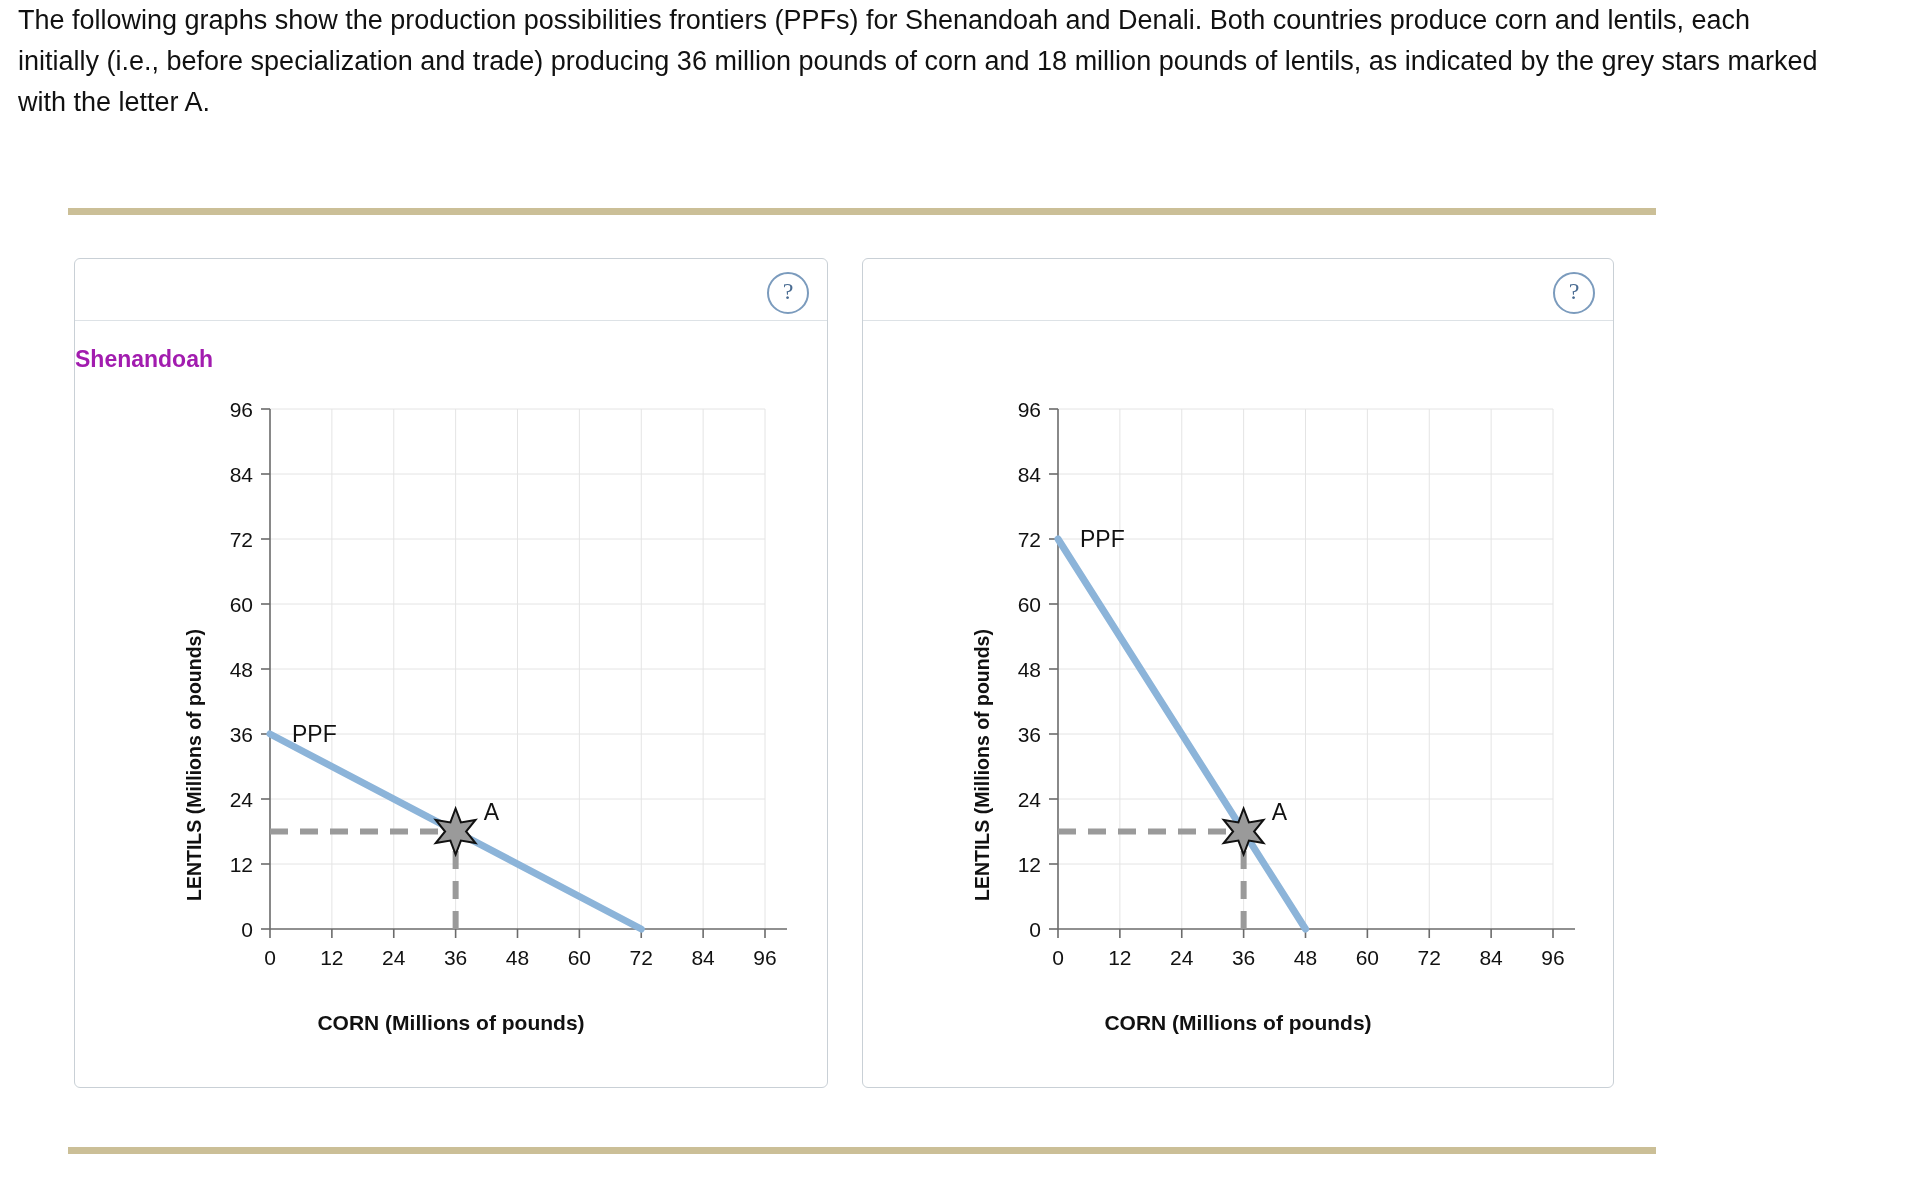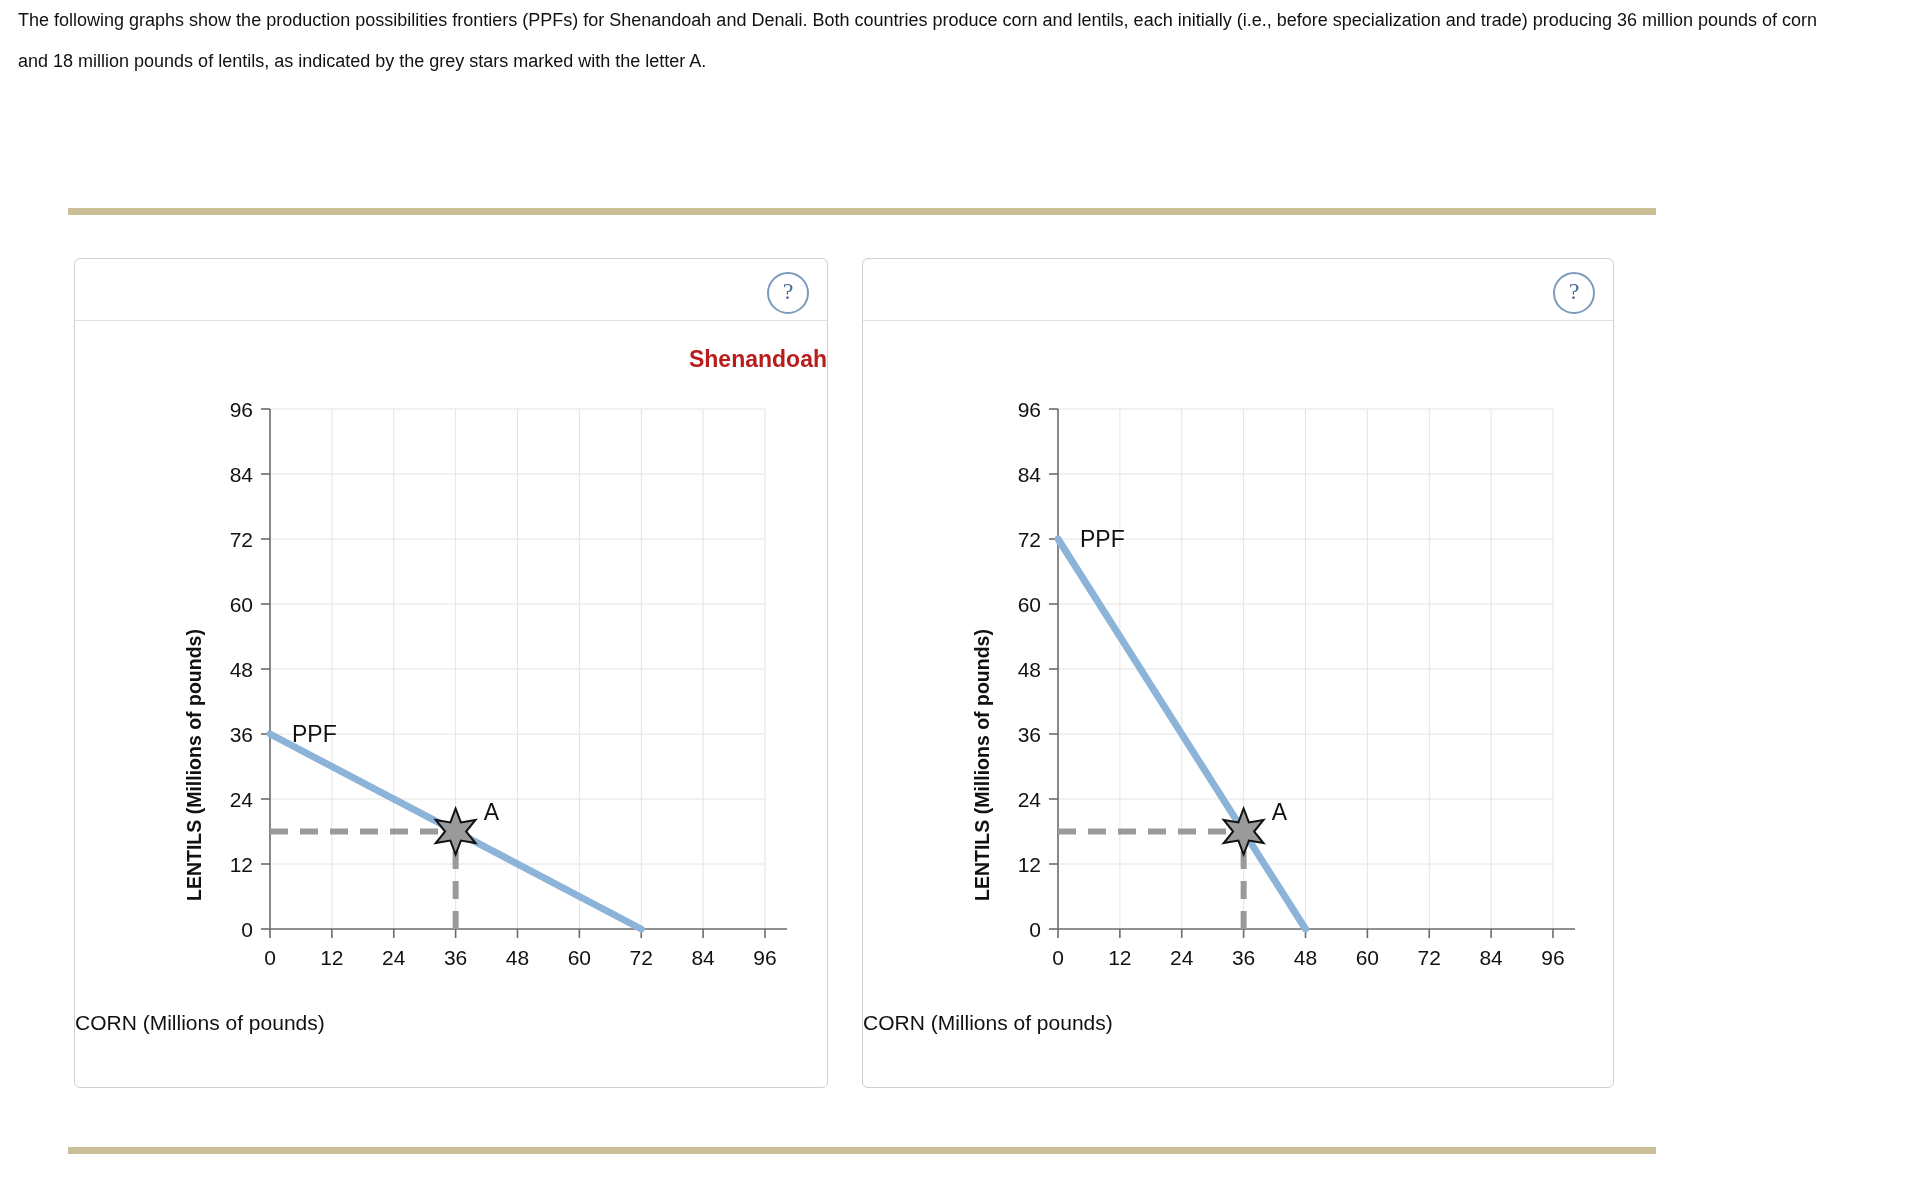--- a/index.html
+++ b/index.html
@@ -15,21 +15,21 @@
     position: relative;
     overflow: hidden;
   }
 
   
   #intro {
     position: absolute;
     left: 18px;
     top: 0px;
     width: 1810px;
-    font-size: 18px;
+    font-size: 27px;
     line-height: 41px;
     color: #111111;
   }
 
   
   .rule {
     position: absolute;
     left: 68px;
     width: 1588px;
     height: 7px;
@@ -75,24 +75,24 @@
     font-family: "Liberation Serif", serif;
     cursor: pointer;
     background: #ffffff;
   }
 
   .chart-title {
     position: absolute;
     top: 87px;
     left: 0;
     right: 0;
-    text-align: right;
+    text-align: left;
     font-size: 23px;
     font-weight: bold;
-    color: #b91c1c;
+    color: #a21caf;
   }
 
   
   .plot-wrap {
     position: absolute;
     left: 0;
     top: 140px;
     width: 100%;
     height: 670px;
   }
@@ -101,23 +101,23 @@
     font-size: 19.5px;
     font-weight: bold;
     color: #111111;
     transform: rotate(-90deg);
     transform-origin: left top;
     white-space: nowrap;
   }
   .xlabel {
     position: absolute;
     font-size: 21px;
-    font-weight: normal;
+    font-weight: bold;
     color: #111111;
-    text-align: left;
+    text-align: center;
     white-space: nowrap;
   }
   .plot-svg { position: absolute; left: 0; top: 0; }
 </style>
 </head>
 <body>
 
 <div id="intro">The following graphs show the production possibilities frontiers (PPFs) for Shenandoah and Denali. Both countries produce corn and lentils, each initially (i.e., before specialization and trade) producing 36 million pounds of corn and 18 million pounds of lentils, as indicated by the grey stars marked with the letter A.</div>
 
 <div class="rule" id="rule-top"></div>

